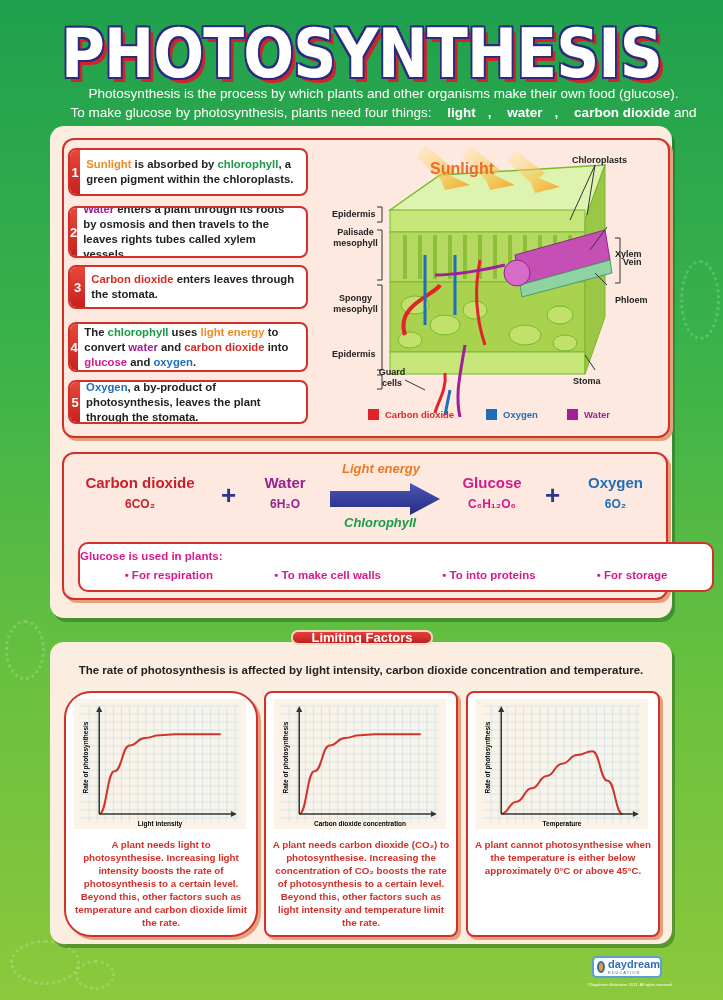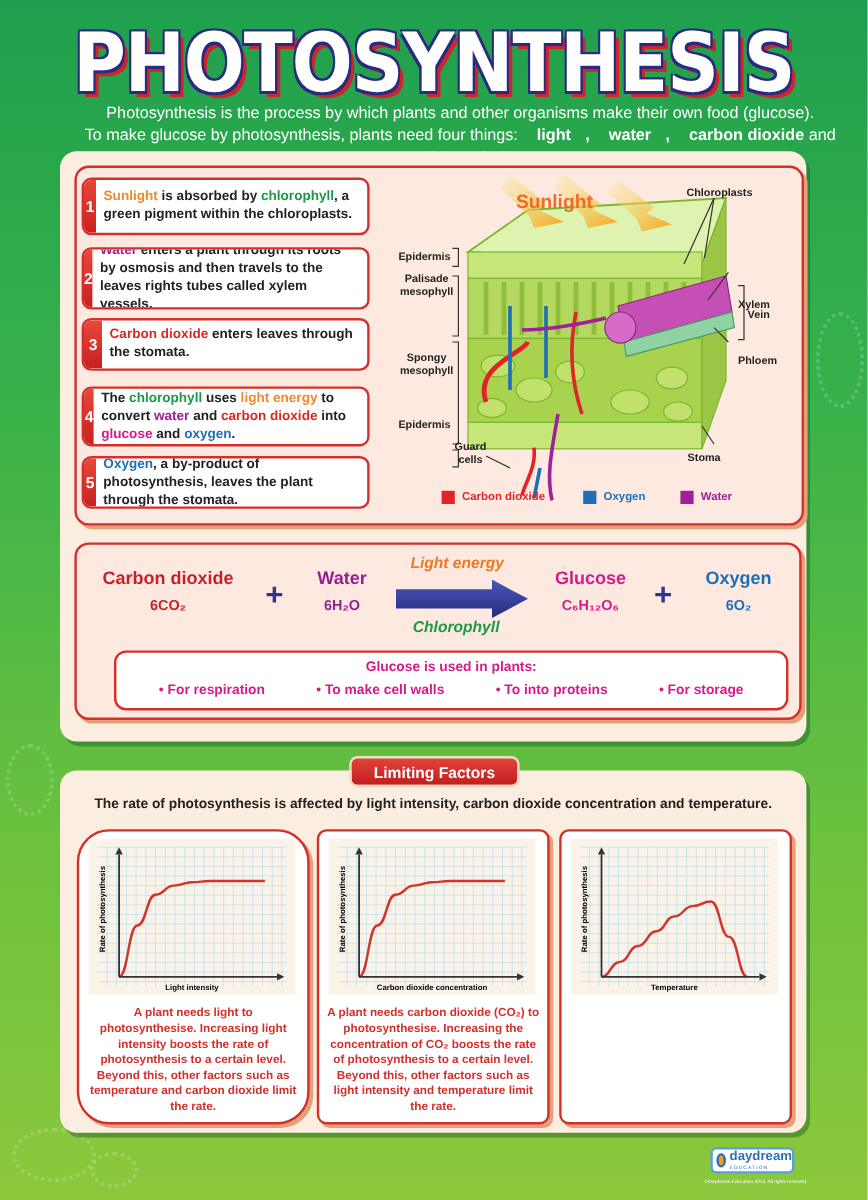--- a/index.html
+++ b/index.html
@@ -55,28 +55,28 @@
   .legend-item { position: absolute; top: 409px; font-size: 9.5px; font-weight: bold; display: flex; align-items: center; gap: 6px; }
   .legend-swatch { width: 11px; height: 11px; display: inline-block; }
 
   .eq-term { position: absolute; text-align: center; font-weight: bold; }
   .eq-name { font-size: 15px; }
   .eq-formula { font-size: 12px; margin-top: 6px; }
   .eq-plus { position: absolute; color: #2e3590; font-size: 26px; font-weight: bold; }
   .eq-label { position: absolute; font-style: italic; font-weight: bold; font-size: 13px; }
 
   .uses-box {
-    position: absolute; left: 95px; top: 542px; width: 562px; height: 50px; background: #fff;
-    border: 2px solid #d2302a; border-radius: 10px; text-align: center; color: #d41a8c; font-weight: bold;
+    position: absolute; left: 78px; top: 542px; width: 636px; height: 50px; background: #fff;
+    border: 2px solid #d2302a; border-radius: 10px; text-align: left; color: #d41a8c; font-weight: bold;
   }
   .uses-title { font-size: 11.5px; margin-top: 6px; }
   .uses-list { display: flex; justify-content: space-around; font-size: 11.5px; margin-top: 7px; padding: 0 14px; }
 
   .lf-tab {
-    position: absolute; left: 291px; top: 630px; width: 142px; height: 26px; background: linear-gradient(180deg,#e3423a,#c01f20);
+    position: absolute; left: 291px; top: 630px; width: 142px; height: 15px; background: linear-gradient(180deg,#e3423a,#c01f20);
     border: 2px solid #f6d9c2; border-radius: 7px; color: #fff; font-weight: bold; font-size: 13px;
     display: flex; align-items: center; justify-content: center;
   }
   .lf-intro { position: absolute; top: 664px; left: 50px; width: 622px; text-align: center; font-weight: bold; font-size: 11.5px; color: #222; }
 
   .lf-card {
     position: absolute; top: 691px; width: 194px; height: 246px; background: #fff; border: 2px solid #d2302a;
     border-radius: 8px; box-shadow: 3px 3px 0 #e3a07a;
   }
   .lf-graph { position: absolute; left: 8px; top: 6px; width: 172px; height: 130px; background: #fbf3e7; padding: 5px; }
@@ -422,20 +422,21 @@
         </g>
       <path class="curve" fill="none" stroke="#d0342a" stroke-width="2" d="M20,110 C27.5,110 27.5,97.65 35,97.65 C42.5,97.65 42.5,84.35 50,84.35 C57.5,84.35 57.5,72 65,72 C72.5,72 72.5,59.65 80,59.65 C87.5,59.65 87.5,51.1 95,51.1 C102.5,51.1 102.5,47.3 110,47.3 C117.5,47.3 117.5,76.75 125,76.75 C132.5,76.75 132.5,110 140,110"></path>
       <line x1="20" y1="110" x2="150" y2="110" stroke="#333" stroke-width="1.5"></line>
       <line x1="20" y1="110" x2="20" y2="8" stroke="#333" stroke-width="1.5"></line>
       <polygon points="150,107 156,110 150,113" fill="#333"></polygon>
       <polygon points="17,8 20,2 23,8" fill="#333"></polygon>
     </svg>
     <div style="position:absolute;left:-24px;top:55px;font-size:6.5px;font-weight:bold;transform:rotate(-90deg);white-space:nowrap;">Rate of photosynthesis</div>
     <div style="position:absolute;left:0;width:100%;bottom:2px;text-align:center;font-size:6.5px;font-weight:bold;">Temperature</div>
   </div>
+  <div class="lf-desc">A plant cannot photosynthesise when the temperature is either below approximately 0°C or above 45°C.</div>
 </div>
 
 <div class="logo">
   <span class="logo-icon"></span>
   <div>
     <div class="logo-text">daydream</div>
     <div class="logo-sub">EDUCATION</div>
   </div>
 </div>
 <div class="copyright">©Daydream Education 2013. All rights reserved.</div>

